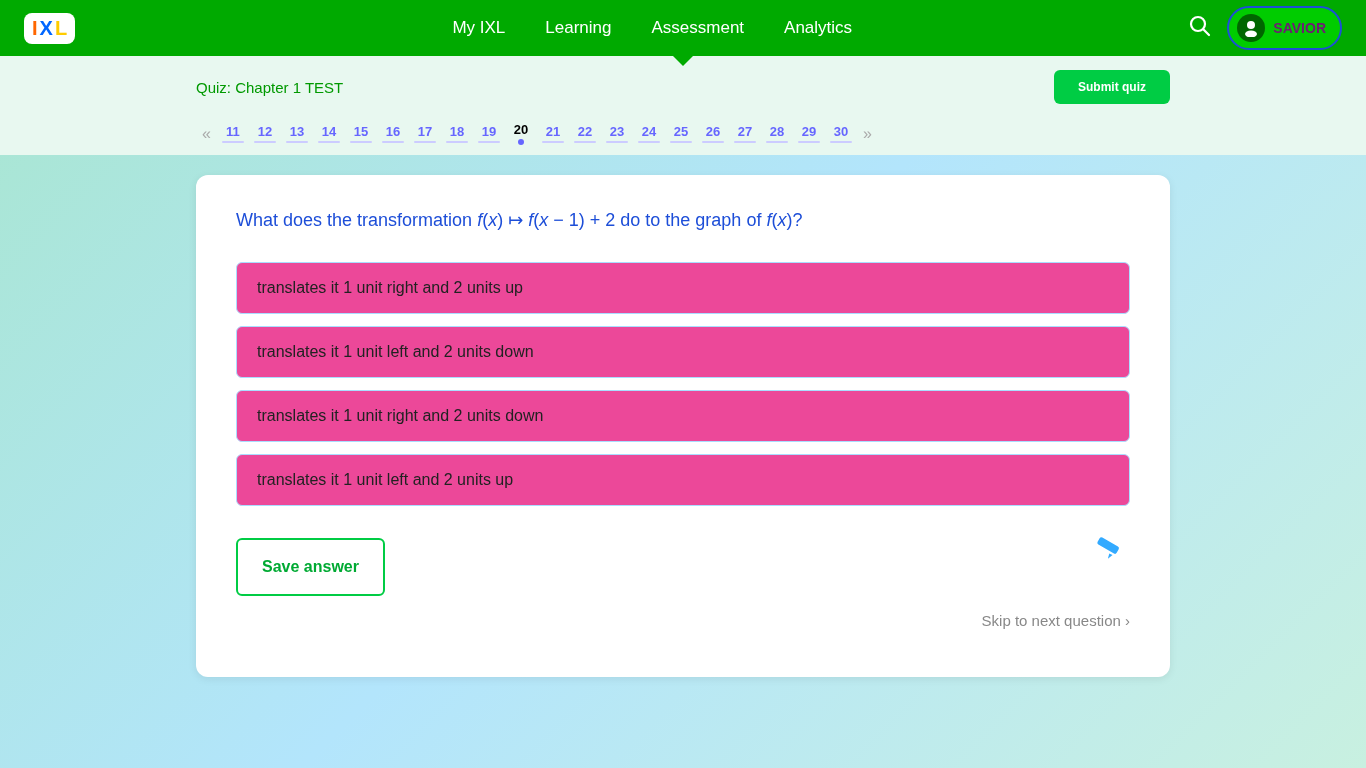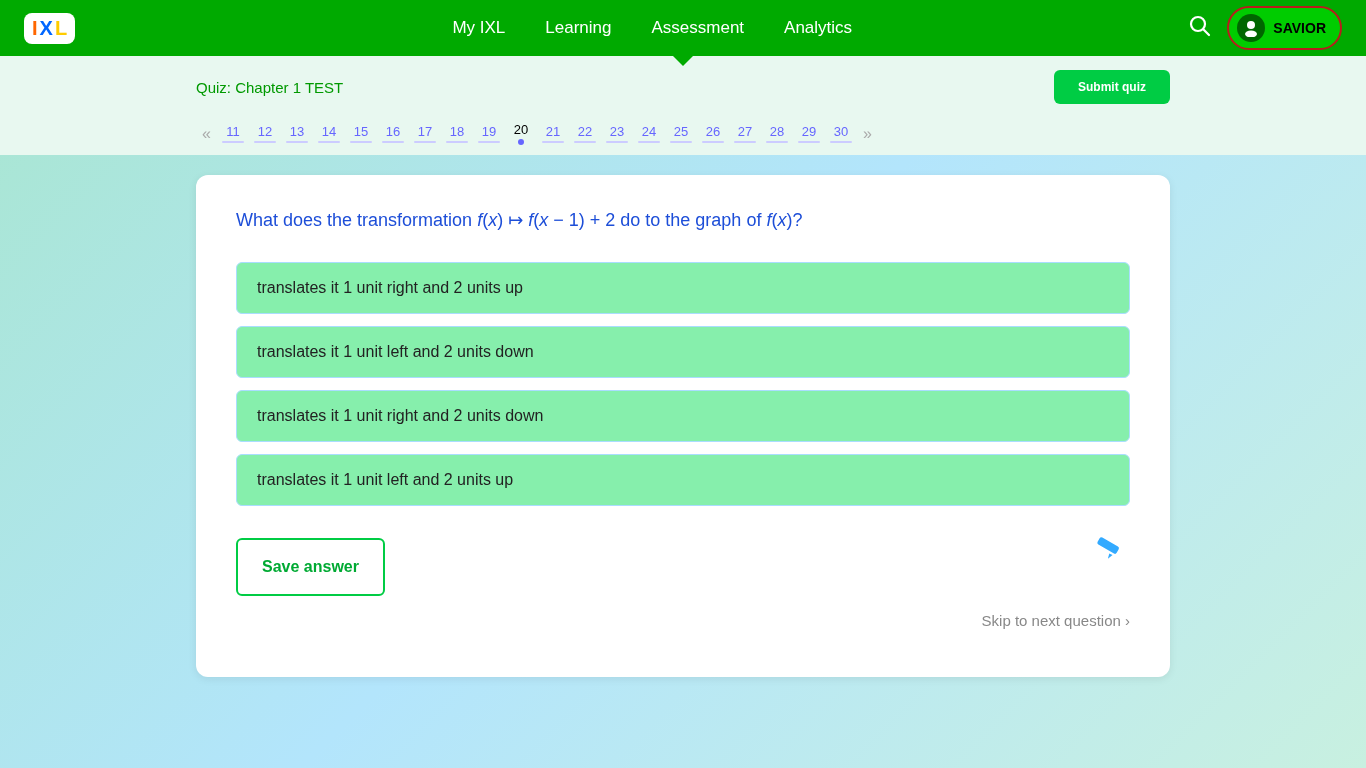--- a/index.html
+++ b/index.html
@@ -47,24 +47,24 @@
     }
     .search-icon-btn {
       color: white;
       font-size: 20px;
       cursor: pointer;
       background: none;
       border: none;
     }
     .user-btn {
       background: #00cc00;
-      border: 2px solid #b91c1c;
+      border: 2px solid #1d4ed8;
       border-radius: 24px;
       padding: 6px 14px 6px 8px;
-      color: #000000;
+      color: #701a75;
       font-weight: 700;
       font-size: 14px;
       display: flex;
       align-items: center;
       gap: 8px;
       cursor: pointer;
     }
     .user-avatar {
       width: 28px;
       height: 28px;
@@ -132,21 +132,21 @@
     .pag-item {
       display: flex;
       flex-direction: column;
       align-items: center;
       min-width: 32px;
       cursor: pointer;
     }
     .pag-num {
       font-size: 13px;
       color: #6666ff;
-      font-weight: 400;
+      font-weight: 700;
     }
     .pag-num.current {
       color: #000000;
     }
     .pag-line {
       height: 2px;
       width: 22px;
       background: #ccccff;
       margin-top: 2px;
       border-radius: 1px;
@@ -180,21 +180,21 @@
     
     .answer-option {
       border: 1.5px solid #aaddff;
       border-radius: 6px;
       padding: 16px 20px;
       margin-bottom: 12px;
       font-size: 16px;
       color: #222;
       cursor: pointer;
       transition: background 0.15s;
-      background: #86efac;
+      background: #ec4899;
     }
 
     
     .save-btn {
       border: 2px solid #00cc44;
       background: white;
       color: #00aa33;
       border-radius: 6px;
       padding: 18px 24px;
       font-size: 16px;

